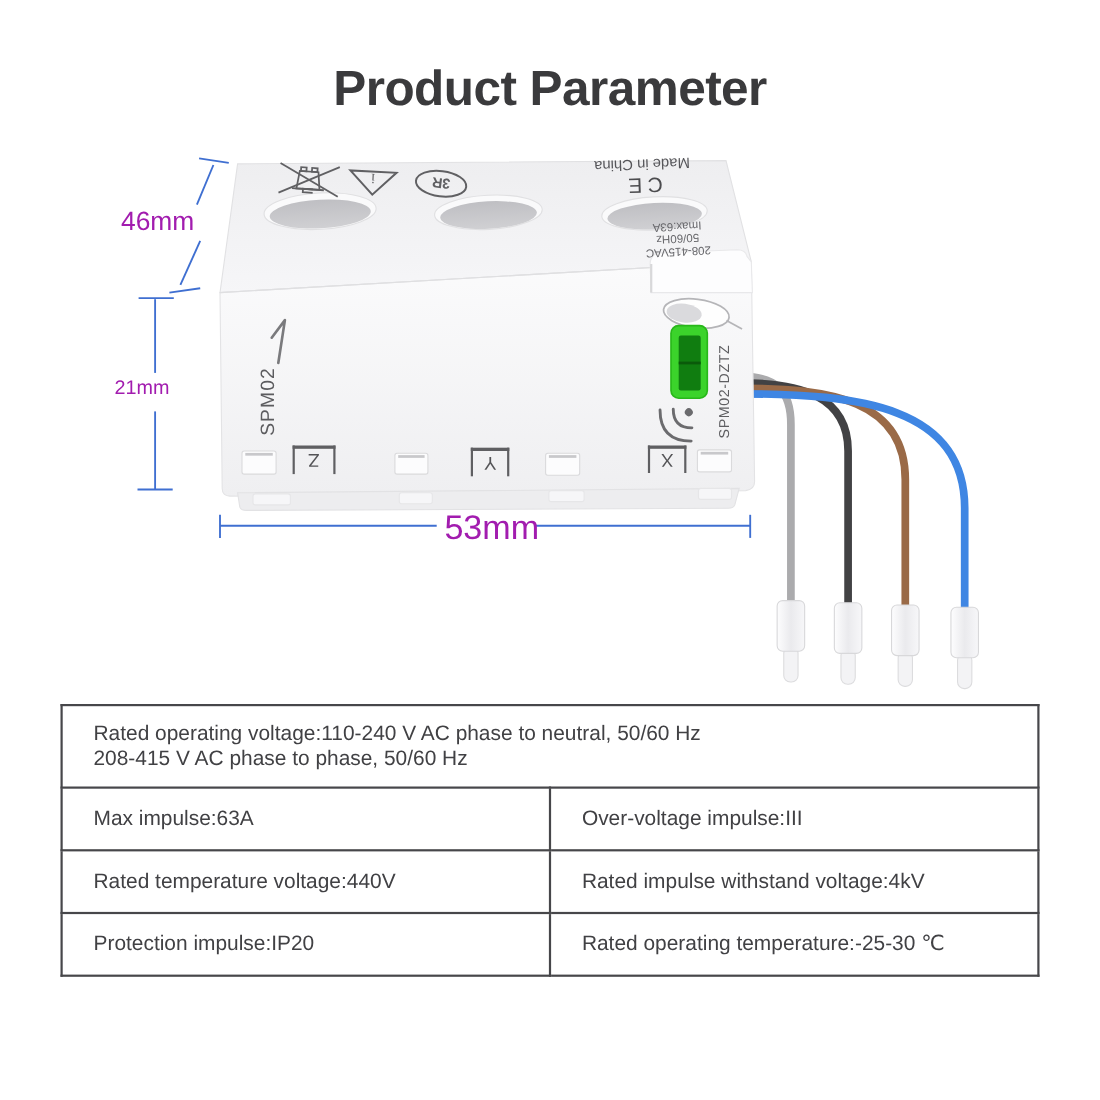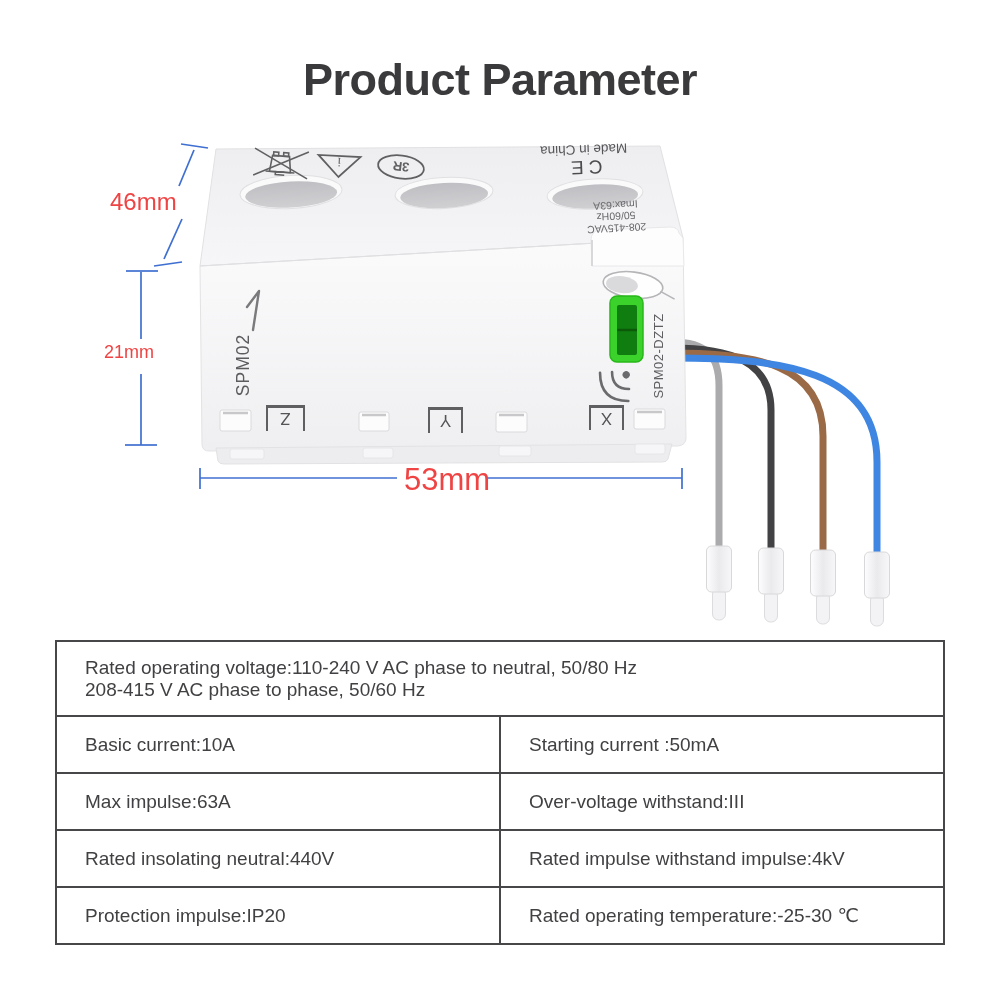--- a/index.html
+++ b/index.html
@@ -1,21 +1,21 @@
 <!DOCTYPE html>
 <html><head>
 <meta charset="utf-8">
 <style>
   html,body{margin:0;padding:0;background:#ffffff;}
   .page{position:relative;width:1000px;height:1000px;background:#ffffff;overflow:hidden;
         font-family:"Liberation Sans","DejaVu Sans",sans-serif;}
   .title{position:absolute;top:54px;left:0;width:100%;text-align:center;
          font-size:45px;font-weight:700;color:#3a3a3c;letter-spacing:-0.5px;}
   svg.art{position:absolute;left:0;top:0;}
-  .dim{position:absolute;color:#ef4444;}
+  .dim{position:absolute;color:#a21caf;}
   #dim46{left:110px;top:188px;font-size:24px;}
   #dim21{left:104px;top:342px;font-size:18px;}
   #dim53{left:404px;top:462px;font-size:31px;}
   .made{position:absolute;left:518px;top:142px;width:132px;text-align:center;
         transform:rotate(178deg);color:#56565a;}
   .made .ce{font-size:19px;letter-spacing:5px;color:#4c4c4f;line-height:20px;}
   .made .mic{font-size:13.5px;line-height:15px;}
   .ratings{position:absolute;left:576px;top:199px;width:80px;text-align:center;
         transform:rotate(177deg);font-size:10.5px;line-height:11.5px;color:#68686c;}
   .model{position:absolute;left:202px;top:355px;width:82px;height:20px;text-align:center;
@@ -204,35 +204,31 @@
     <span>Y</span>
     </div>
   <div class="bracket" id="brX">
     <span>X</span>
     </div>
 
   <table class="spec">
     <tbody>
         <tr class="r1">
       <td colspan="2">
-        <span class="v1">Rated operating voltage:110-240 V AC phase to neutral, 50/80 Hz</span>
+        <span class="v1">Rated operating voltage:110-240 V AC phase to neutral, 50/60 Hz</span>
         <span class="v2">208-415 V AC phase to phase, 50/60 Hz</span>
       </td>
     </tr>
     <tr>
-      <td style="width:446px">Basic current:10A</td>
-      <td>Starting current :50mA</td>
+      <td>Max impulse:63A</td>
+      <td>Over-voltage impulse:III</td>
     </tr>
     <tr>
-      <td>Max impulse:63A</td>
-      <td>Over-voltage withstand:III</td>
-    </tr>
-    <tr>
-      <td>Rated insolating neutral:440V</td>
-      <td>Rated impulse withstand impulse:4kV</td>
+      <td>Rated temperature voltage:440V</td>
+      <td>Rated impulse withstand voltage:4kV</td>
     </tr>
     <tr>
       <td>Protection impulse:IP20</td>
       <td>Rated operating temperature:-25-30 ℃</td>
     </tr>
   </tbody>
     </table>
 
 </div>
 

